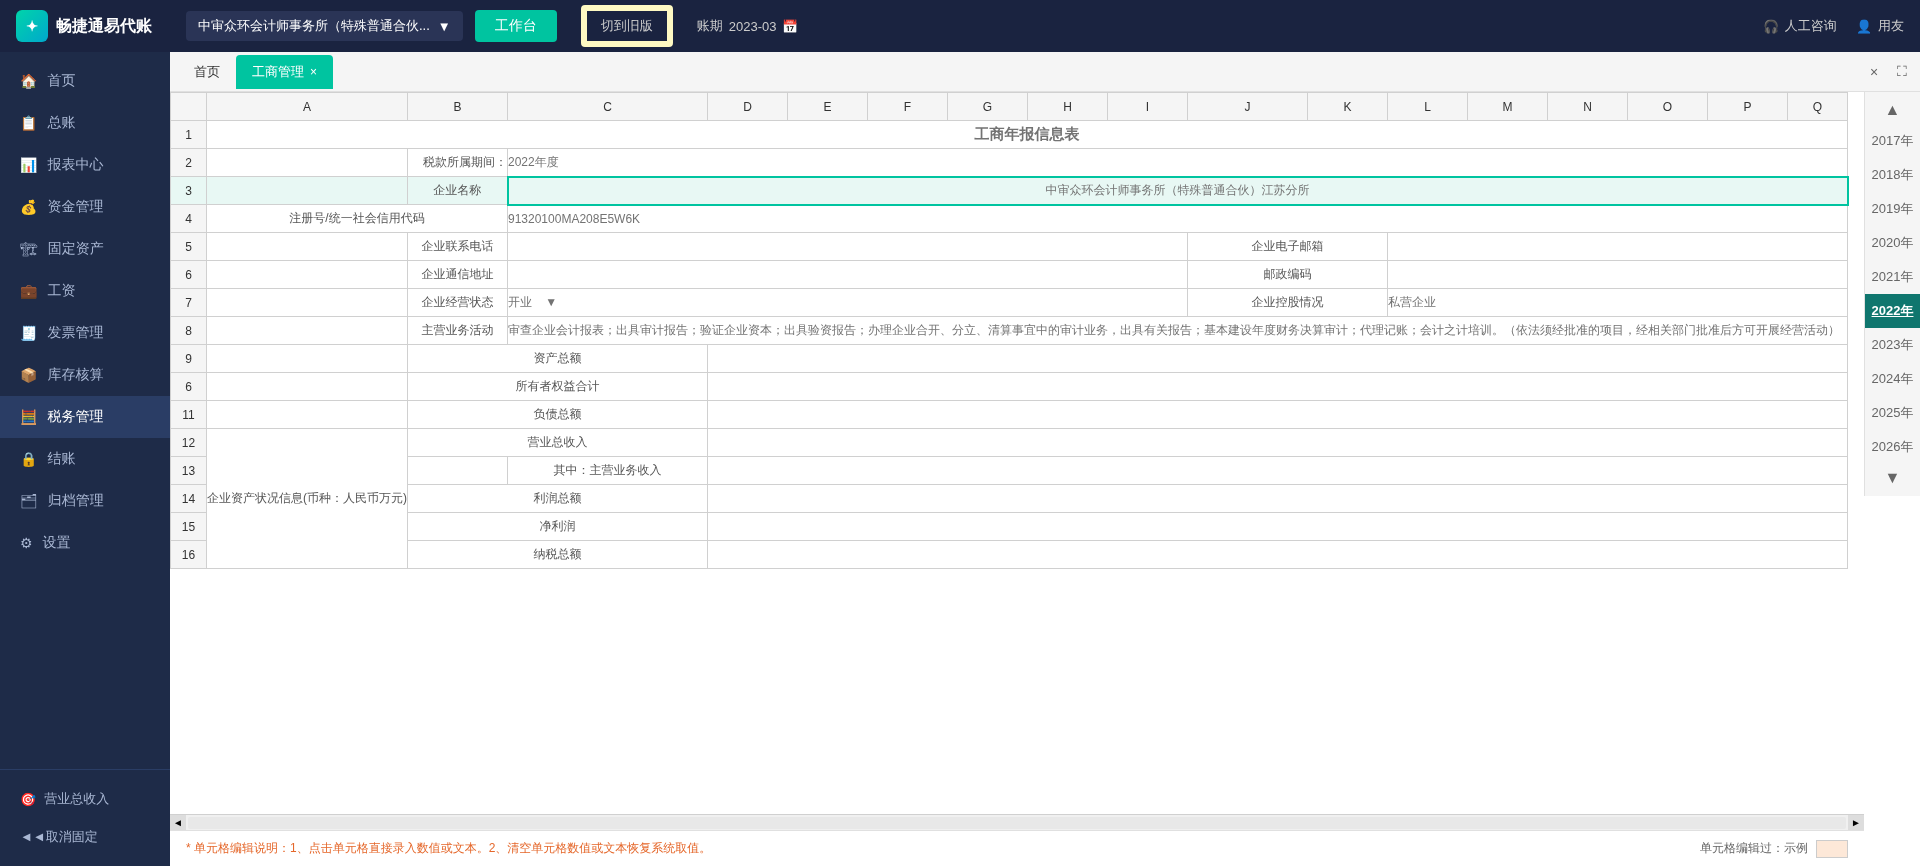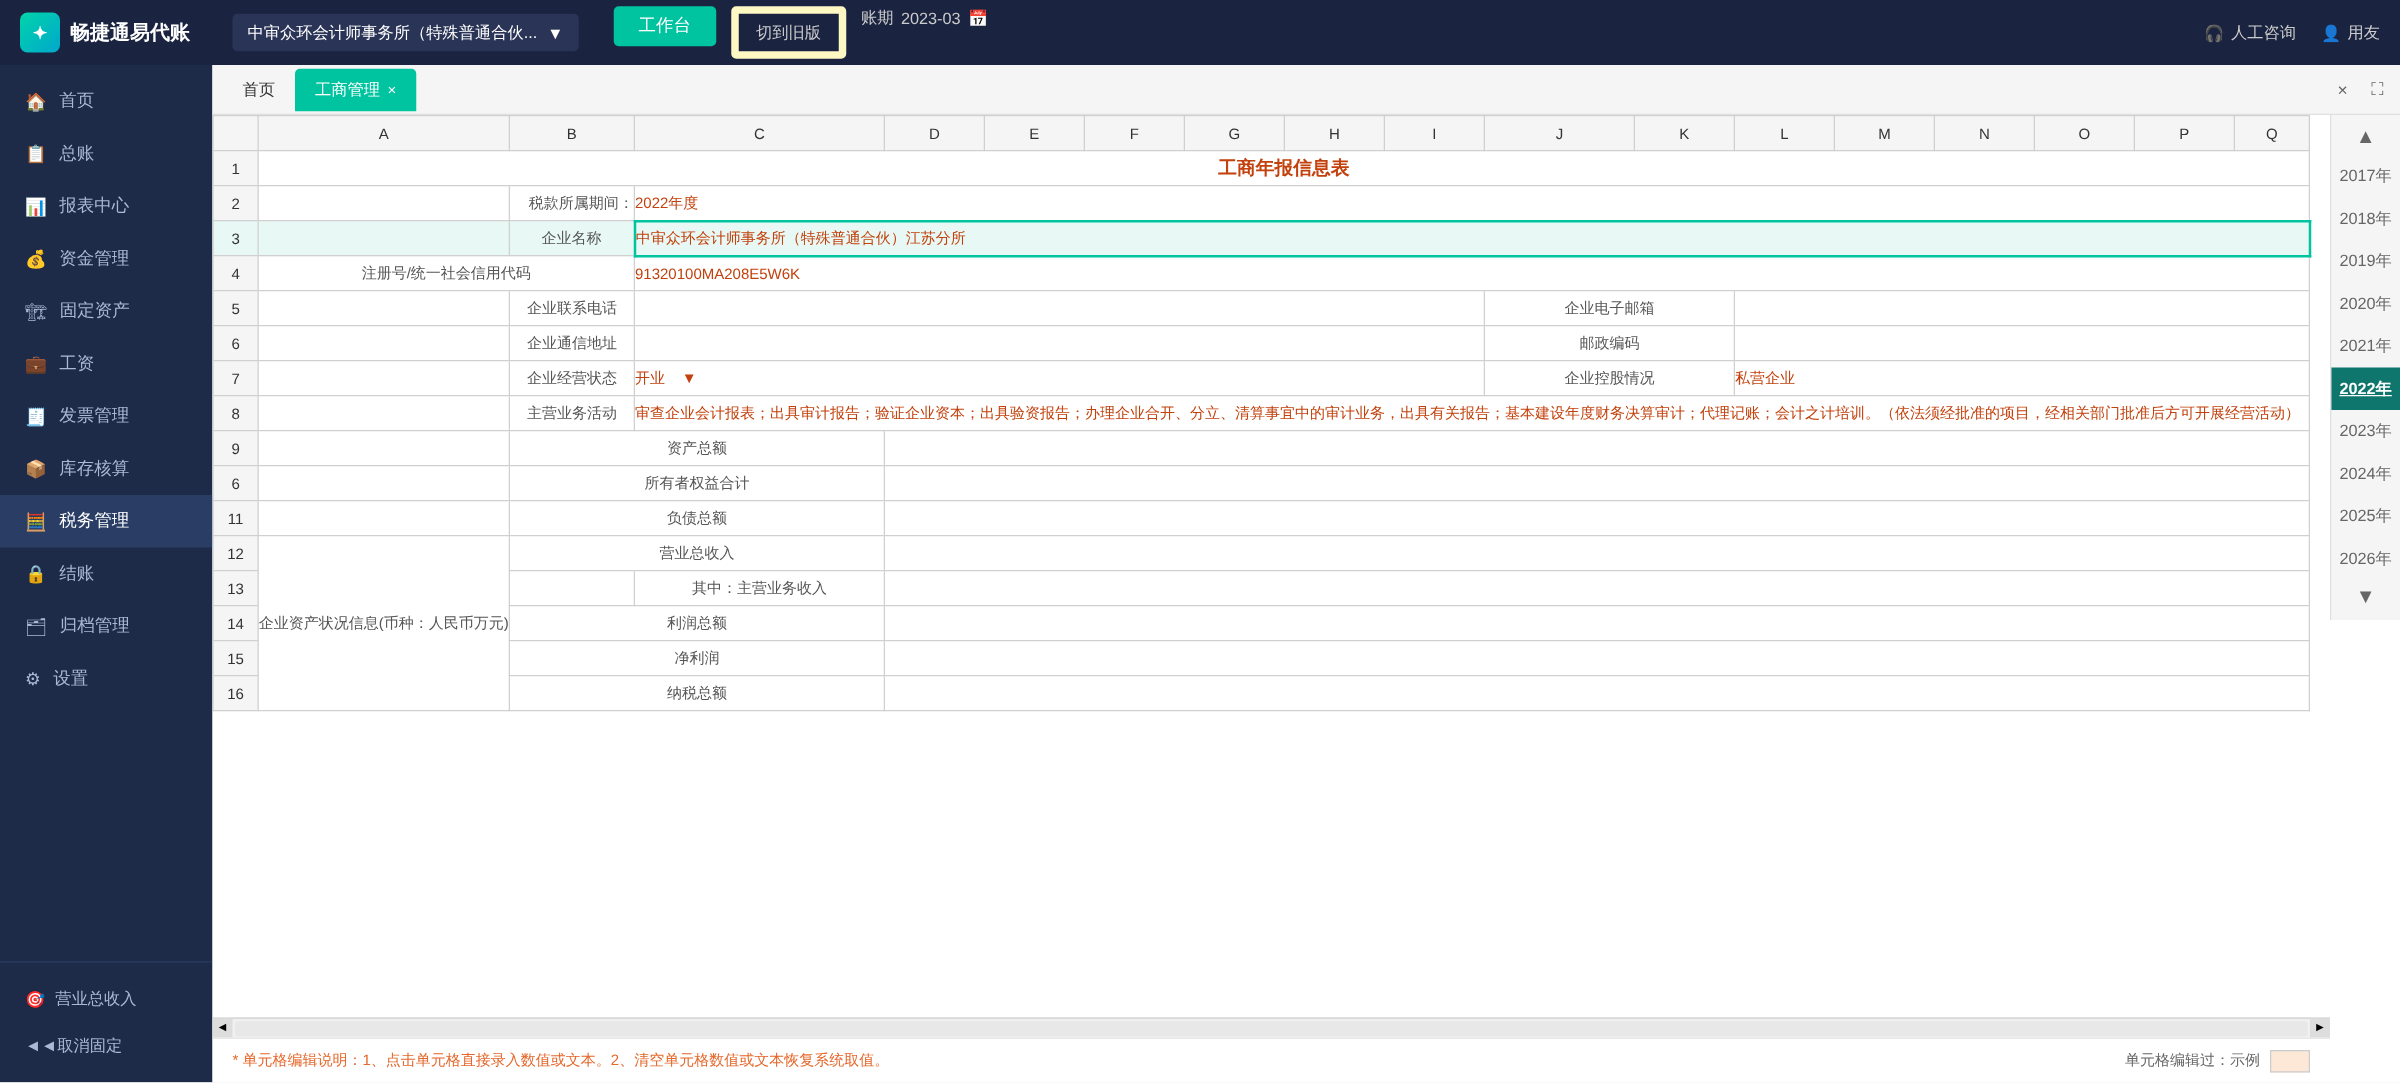--- a/index.html
+++ b/index.html
@@ -37,23 +37,23 @@
       border-radius: 4px;
       padding: 6px 12px;
       color: #fff;
       font-size: 13px;
       cursor: pointer;
       gap: 8px;
       min-width: 240px;
     }
     .header-center {
       display: flex;
-      align-items: flex-start;
-      gap: 12px;
-      margin-left: 28px;
+      align-items: center;
+      gap: 24px;
+      margin-left: 12px;
     }
     .workbench-btn {
       background: #00c4a0;
       color: #fff;
       border: none;
       border-radius: 4px;
       padding: 7px 20px;
       font-size: 14px;
       cursor: pointer;
     }
@@ -258,32 +258,33 @@
     .row-header {
       background: #f5f5f5;
       text-align: center;
       font-weight: normal;
       color: #333;
       width: 36px;
       min-width: 36px;
     }
     .cell {
       padding: 4px 8px;
-      color: #c2410c;
+      color: #737373;
     }
     .cell-label { text-align: center; color: #555; }
     .cell-merged-title {
       text-align: center;
       font-size: 15px;
       font-weight: bold;
       background: #fff;
     }
     .row-highlighted { background: #e8f8f4; }
     .cell-green-border {
       border: 2px solid #00c4a0 !important;
+      text-align: center;
     }
 
     
     .h-scrollbar-row {
       height: 16px;
       background: #f0f0f0;
       border-top: 1px solid #d0d0d0;
       flex-shrink: 0;
       display: flex;
       align-items: center;

